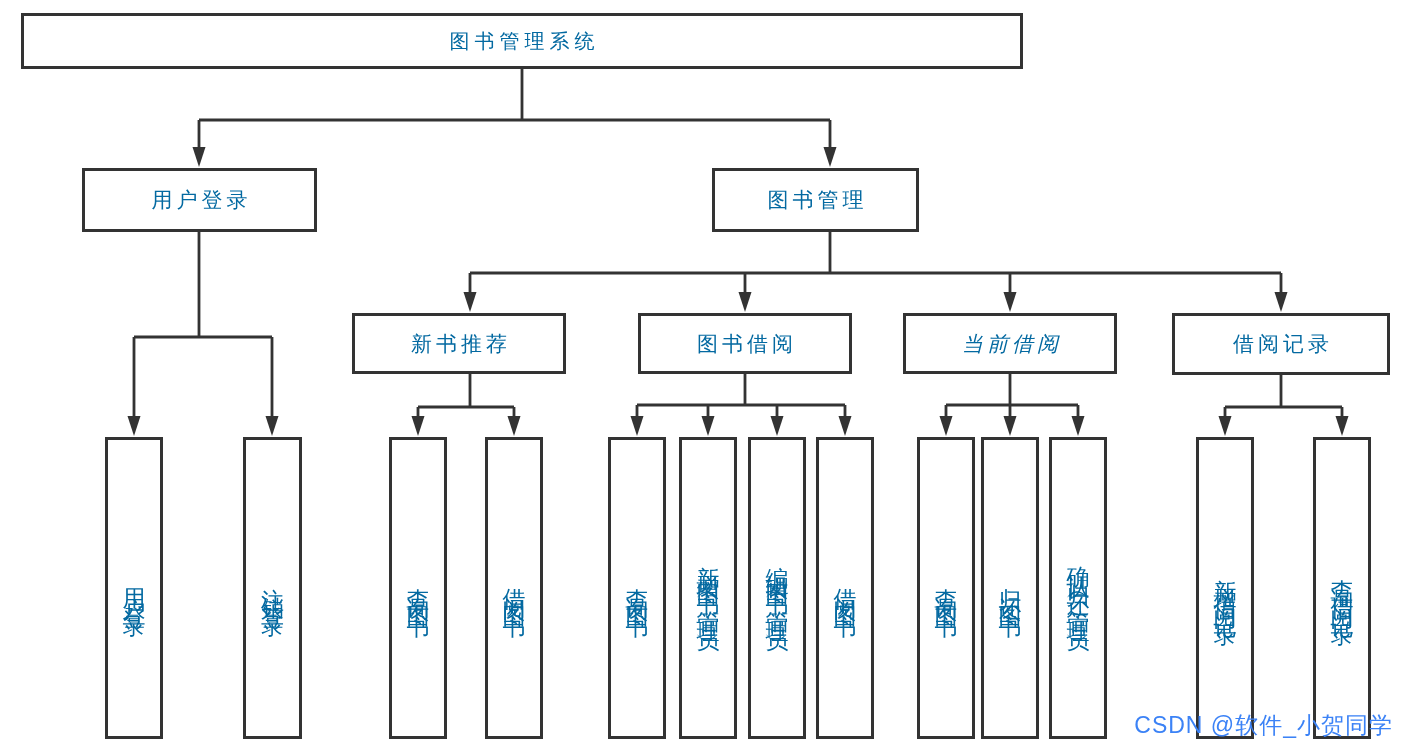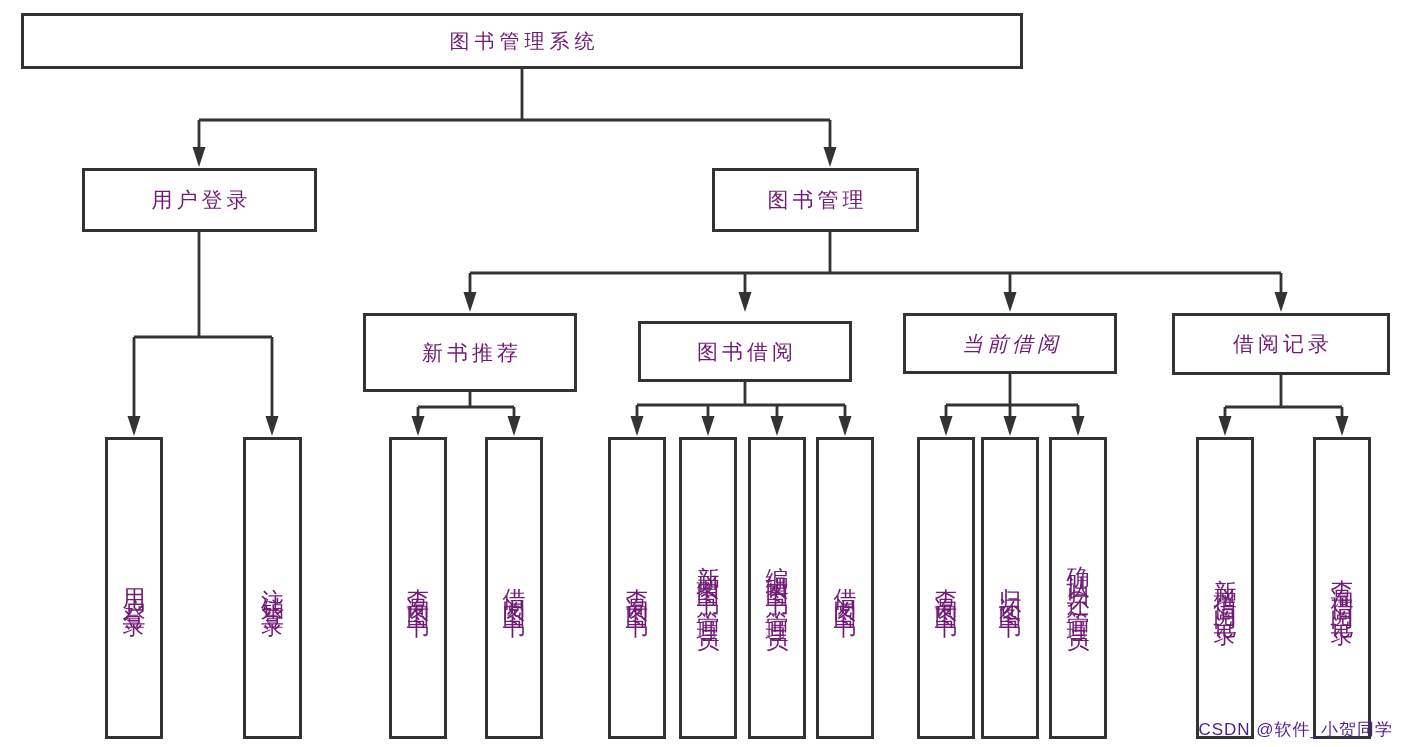--- a/index.html
+++ b/index.html
@@ -21,21 +21,21 @@
     width: 1405px; height: 747px;
   }
   .node {
     position: absolute;
     box-sizing: border-box;
     border: 3px solid #333333;
     background: #ffffff;
     display: flex;
     align-items: center;
     justify-content: center;
-    color: #701a75;
+    color: #0369a1;
   }
   .h-label {
     font-size: 21px;
     letter-spacing: 4px;
     text-indent: 4px;
     white-space: nowrap;
   }
   .root-label {
     font-size: 20px;
     letter-spacing: 5px;
@@ -47,22 +47,22 @@
     text-orientation: mixed;
     font-size: 23px;
     letter-spacing: 9px;
     line-height: 1;
     white-space: nowrap;
   }
   #watermark {
     position: absolute;
     right: 12px;
     bottom: 6px;
-    font-size: 17px;
-    color: #4c1d95;
+    font-size: 23px;
+    color: #3b82f6;
     letter-spacing: 1px;
     white-space: nowrap;
   }
   .wire { stroke: #333333; stroke-width: 2.8; fill: none; }
   .arrow { fill: #333333; stroke: none; }
 </style>
 </head>
 <body>
 
 <div id="canvas">
@@ -121,24 +121,24 @@
     <span class="root-label">图书管理系统</span>
   </div>
 
   <div class="node" style="left:82px; top:168px; width:235px; height:64px;">
     <span class="h-label">用户登录</span>
   </div>
   <div class="node" style="left:712px; top:168px; width:207px; height:64px;">
     <span class="h-label">图书管理</span>
   </div>
 
-  <div class="node" style="left:363px; top:313px; width:214px; height:79px;">
+  <div class="node" style="left:352px; top:313px; width:214px; height:61px;">
     <span class="h-label">新书推荐</span>
   </div>
-  <div class="node" style="left:638px; top:321px; width:214px; height:61px;">
+  <div class="node" style="left:638px; top:313px; width:214px; height:61px;">
     <span class="h-label">图书借阅</span>
   </div>
   <div class="node" style="left:903px; top:313px; width:214px; height:61px;font-style:italic;">
     <span class="h-label">当前借阅</span>
   </div>
   <div class="node" style="left:1172px; top:313px; width:218px; height:62px;">
     <span class="h-label">借阅记录</span>
   </div>
 
   <div class="node" style="left:105px; top:437px; width:58px; height:302px;">

